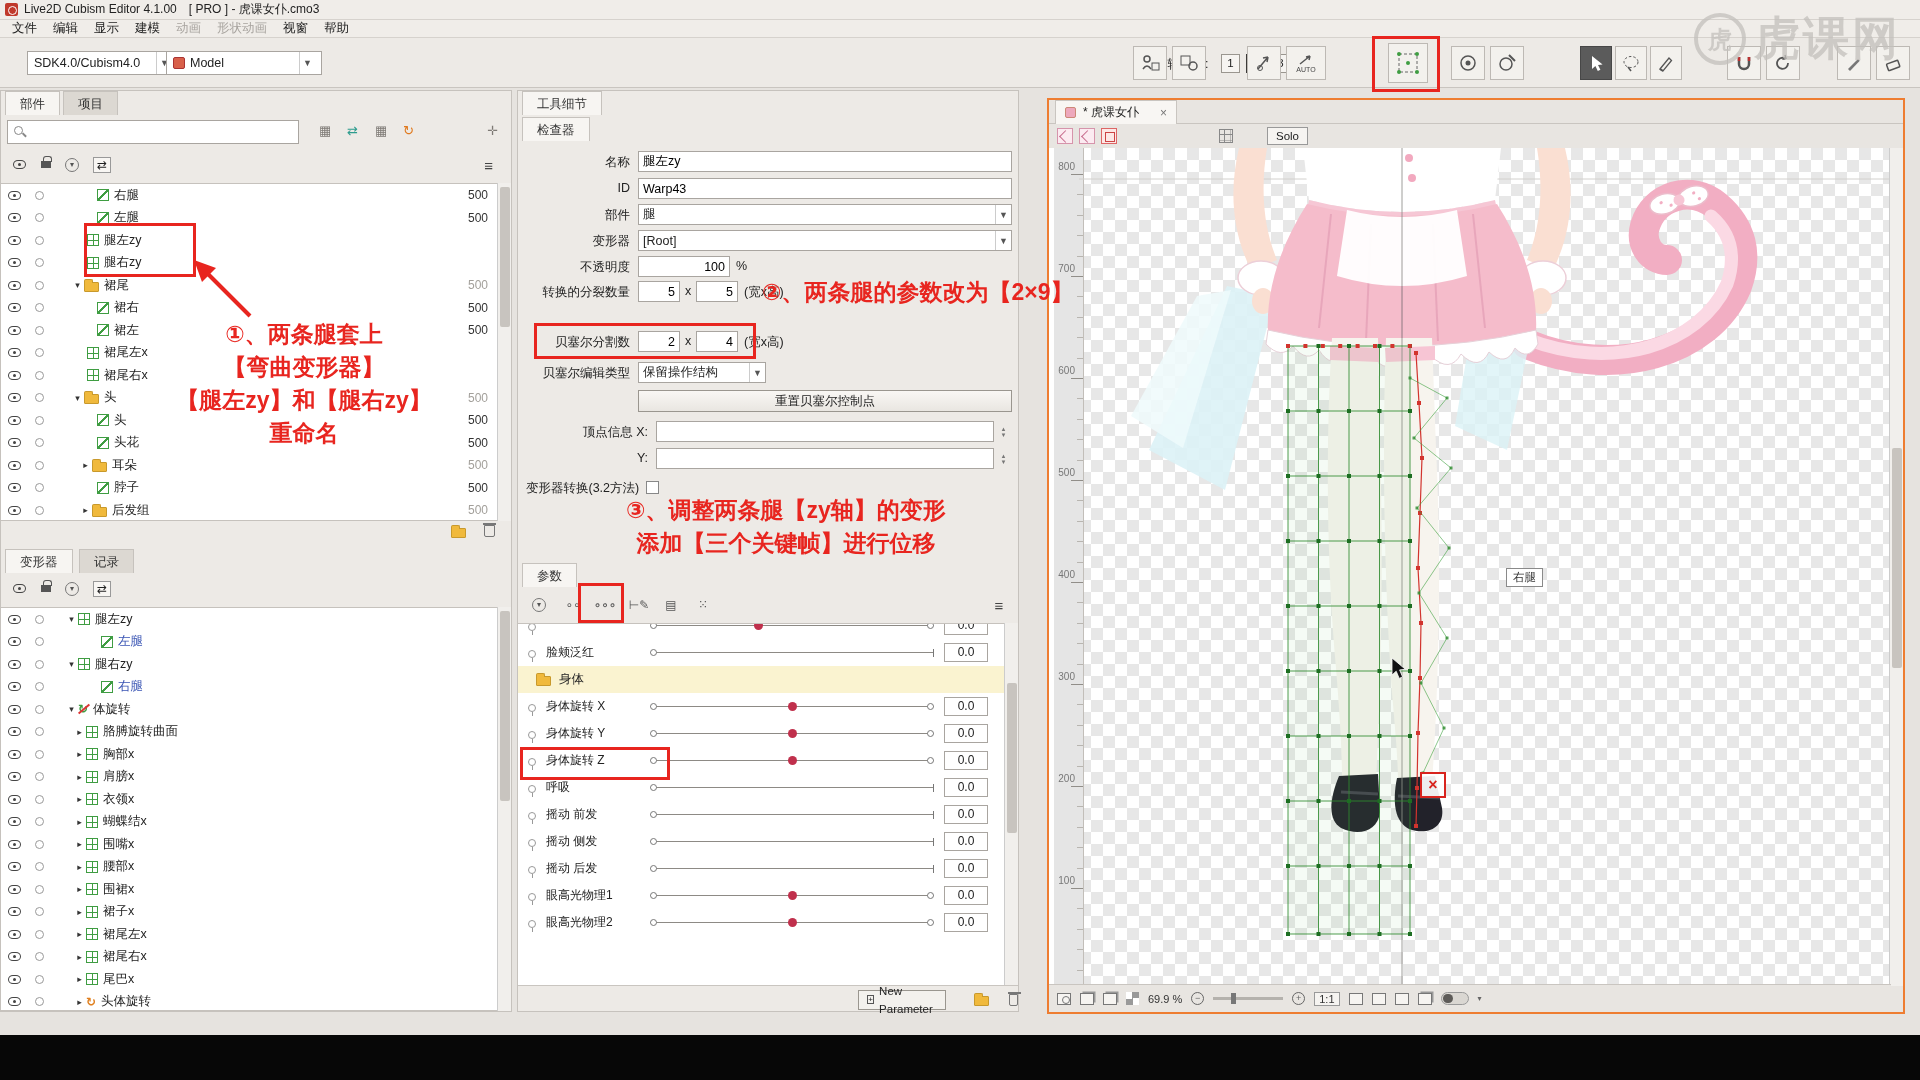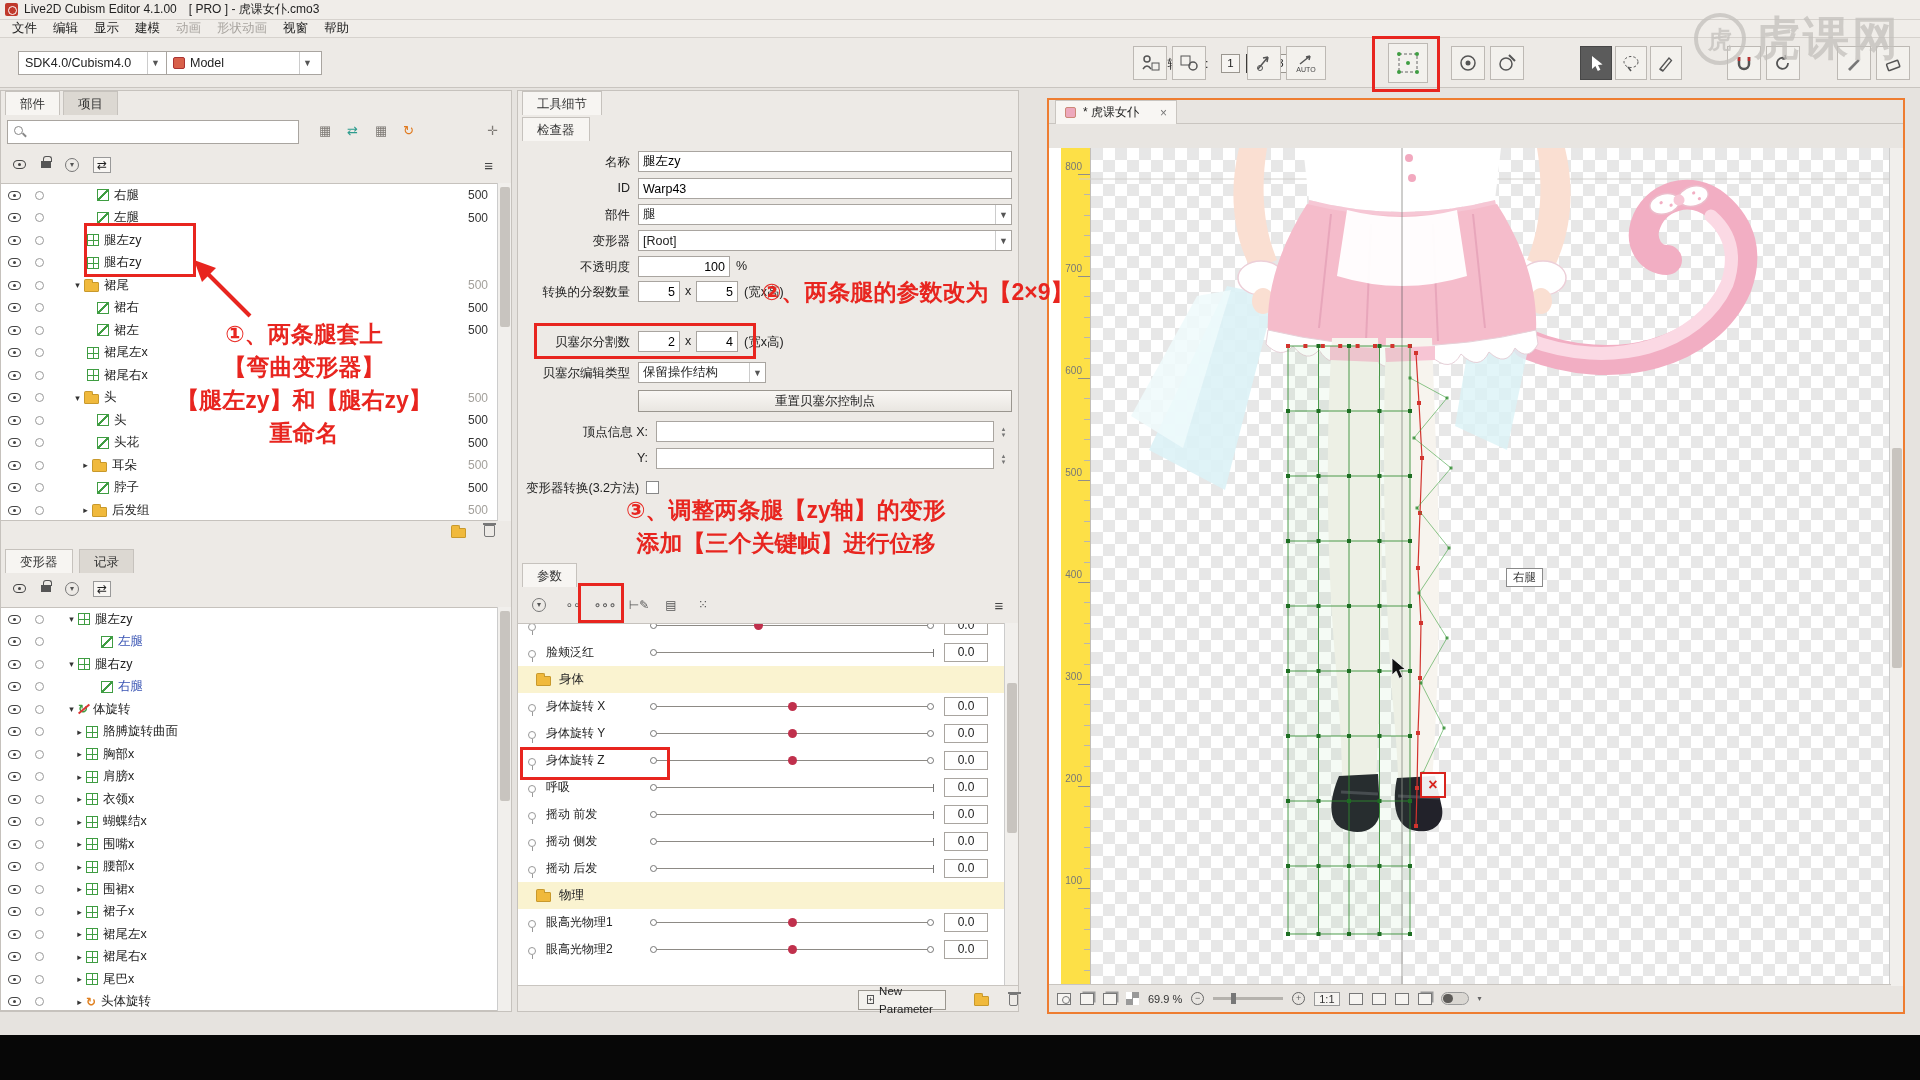--- a/index.html
+++ b/index.html
@@ -95,21 +95,21 @@
 .c-tabbar{position:absolute;left:0;top:0;width:100%;height:24px;background:#e8e5e1;border-bottom:1px solid #c9c5c0}
 .c-tab{position:absolute;left:6px;top:0;height:24px;background:#f8f6f3;border:1px solid #c9c5c0;border-bottom:none;display:flex;align-items:center;gap:7px;padding:0 9px;font-size:12px}
 .c-model-ico{width:11px;height:11px;background:#eda8bc;border:1px solid #c87;border-radius:2px}
 .c-toolrow{position:absolute;left:0;top:24px;width:100%;height:24px;display:flex;align-items:center;gap:6px;padding-left:8px}
 .c-tool{width:16px;height:16px;border:1px solid #d694ab;background:#fcebf1;position:relative}
 .c-tool::after{content:"";position:absolute;left:3px;top:3px;width:8px;height:8px;border-left:1.5px solid #c66a8c;border-bottom:1.5px solid #c66a8c;transform:rotate(45deg)}
 .c-tool.red{border-color:#d66;background:#fde8e6}.c-tool.red::after{border-color:#c44;transform:none;width:8px;height:8px;border:1px solid #c44}
 .solo-btn{height:18px;border:1px solid #999;background:#f6f4f1;font-size:11.5px;padding:0 8px;line-height:16px}
 .canvas-wrap{position:absolute;left:0;top:48px;width:842px;height:838px;overflow:hidden;background:#fff}
 .checker{position:absolute;left:30px;top:0;right:0;bottom:0;background-color:#fff;background-image:linear-gradient(45deg,#e7e7e7 25%,transparent 25%,transparent 75%,#e7e7e7 75%),linear-gradient(45deg,#e7e7e7 25%,transparent 25%,transparent 75%,#e7e7e7 75%);background-size:24px 24px;background-position:0 0,12px 12px}
-.ruler{position:absolute;left:12px;top:0;width:30px;height:100%;background:#fde047;border-right:1px solid #c2beb9}
+.ruler{position:absolute;left:5px;top:0;width:30px;height:100%;background:#e5e5e5;border-right:1px solid #c2beb9}
 .ruler::before{content:"";position:absolute;right:0;top:26px;width:6px;bottom:0;background:repeating-linear-gradient(180deg,#b8b5b0 0 1px,transparent 1px 20.4px)}
 .r-num{position:absolute;right:8px;font-size:10px;color:#777}
 .r-tick{position:absolute;right:0;width:12px;height:1px;background:#918e89}
 .cv-scroll{position:absolute;right:0;top:48px;width:14px;height:838px;background:#f1efec;border-left:1px solid #ccc}
 .c-bottom{position:absolute;left:0;bottom:0;width:842px;height:28px;background:#e8e5e1;border-top:1px solid #c9c5c0;display:flex;align-items:center;gap:9px;padding-left:8px;font-size:11px;color:#333}
 .cb-ico{width:14px;height:12px;border:1px solid #777;position:relative;background:#f6f4f1}
 .cb-ico.cam::after{content:"";position:absolute;left:4px;top:2px;width:6px;height:6px;border:1.5px solid #777;border-radius:50%}
 .cb-ico.layers{box-shadow:2px -2px 0 -0.5px #999}
 .cb-checker{width:13px;height:13px;background:conic-gradient(#999 25%,#fff 0 50%,#999 0 75%,#fff 0)}
 .zoom-track{width:70px;height:3px;background:#b5b2ad;position:relative}
@@ -143,21 +143,21 @@
       <span class="menu-item">编辑</span>
       <span class="menu-item">显示</span>
       <span class="menu-item">建模</span>
       <span class="menu-item disabled">动画</span>
       <span class="menu-item disabled">形状动画</span>
       <span class="menu-item">视窗</span>
       <span class="menu-item">帮助</span>
     </div>
 
   <div class="toolbar">
-    <div class="tb-select" style="left:18px;width:152px">
+    <div class="tb-select" style="left:27px;width:152px">
       <span>SDK4.0/Cubism4.0</span>
       <span class="dd-arrow">▼</span>
     </div>
     <div class="tb-select" style="left:166px;width:156px">
       <span class="model-ico"></span>
       <span>Model</span>
       <span class="dd-arrow">▼</span>
     </div>
     <span class="lvl-label">编辑级别:</span>
     <span id="lvl-boxes"><span class="lvl-box" style="left: 1221px;">1</span><span class="lvl-box active" style="left: 1246px;">2</span><span class="lvl-box" style="left: 1271px;">3</span></span>
@@ -872,24 +872,20 @@
         </div>
         <div class="p-row">
           <span class="p-keyc"><span class="mi-key"></span></span>
           <span class="p-label">摇动 后发</span>
           <div class="slider">
             <span class="s-end" style="left: 0px;"></span>
             <span class="s-tick"></span>
           </div>
           <span class="p-val">0.0</span>
         </div>
-        <div class="p-sec">
-          <span class="mi-folder"></span>
-          <span>物理</span>
-        </div>
         <div class="p-row">
           <span class="p-keyc"><span class="mi-key"></span></span>
           <span class="p-label">眼高光物理1</span>
           <div class="slider">
             <span class="s-end" style="left: 0px;"></span>
             <span class="s-end" style="right: 0px;"></span>
             <span class="s-dot" style="left: 50%;"></span>
           </div>
           <span class="p-val">0.0</span>
         </div>
@@ -917,20 +913,27 @@
     </div>
   </div>
 
   <div class="canvas-panel">
     <div class="c-tabbar">
       <div class="c-tab">
         <span class="c-model-ico"></span>
         <span>* 虎课女仆</span>
         <span style="color:#777;margin-left:14px">×</span>
       </div>
+    </div>
+    <div class="c-toolrow">
+      <span class="c-tool"></span>
+      <span class="c-tool"></span>
+      <span class="c-tool red"></span>
+      <span class="mi-grid" style="margin-left:96px"></span>
+      <span class="solo-btn" style="margin-left:28px">Solo</span>
     </div>
 
     <div class="canvas-wrap">
       <div class="checker"></div>
       <div class="ruler" id="ruler">
           <span class="r-num" style="top: 13px;">800</span>
           <div class="r-tick" style="top: 26px;"></div>
           <span class="r-num" style="top: 115px;">700</span>
           <div class="r-tick" style="top: 128px;"></div>
           <span class="r-num" style="top: 217px;">600</span>

